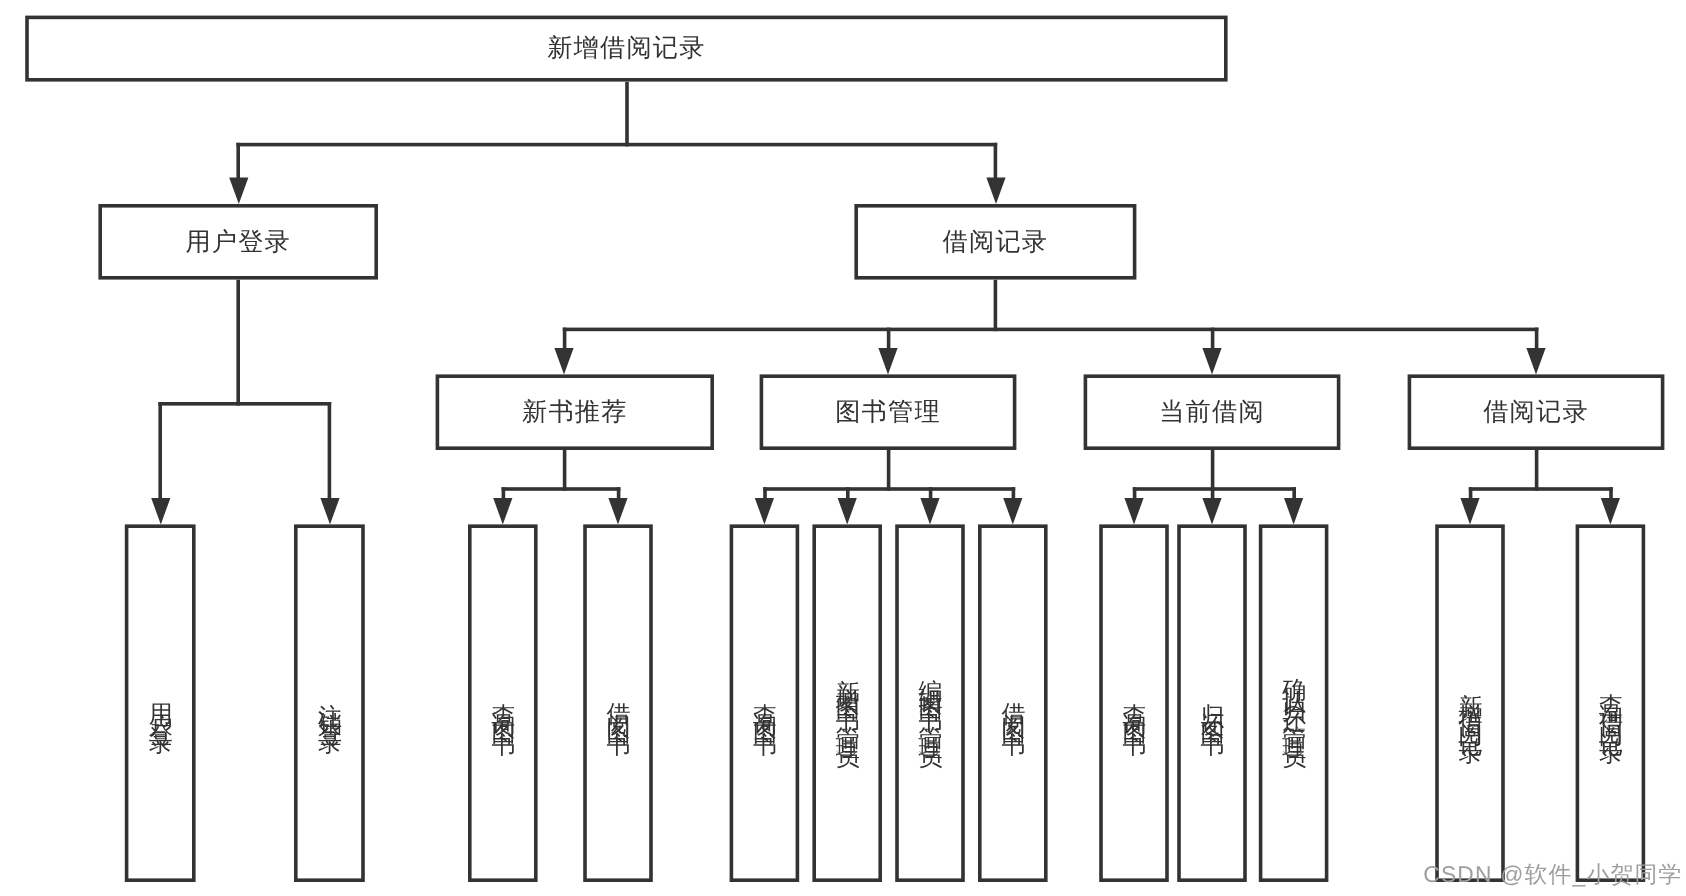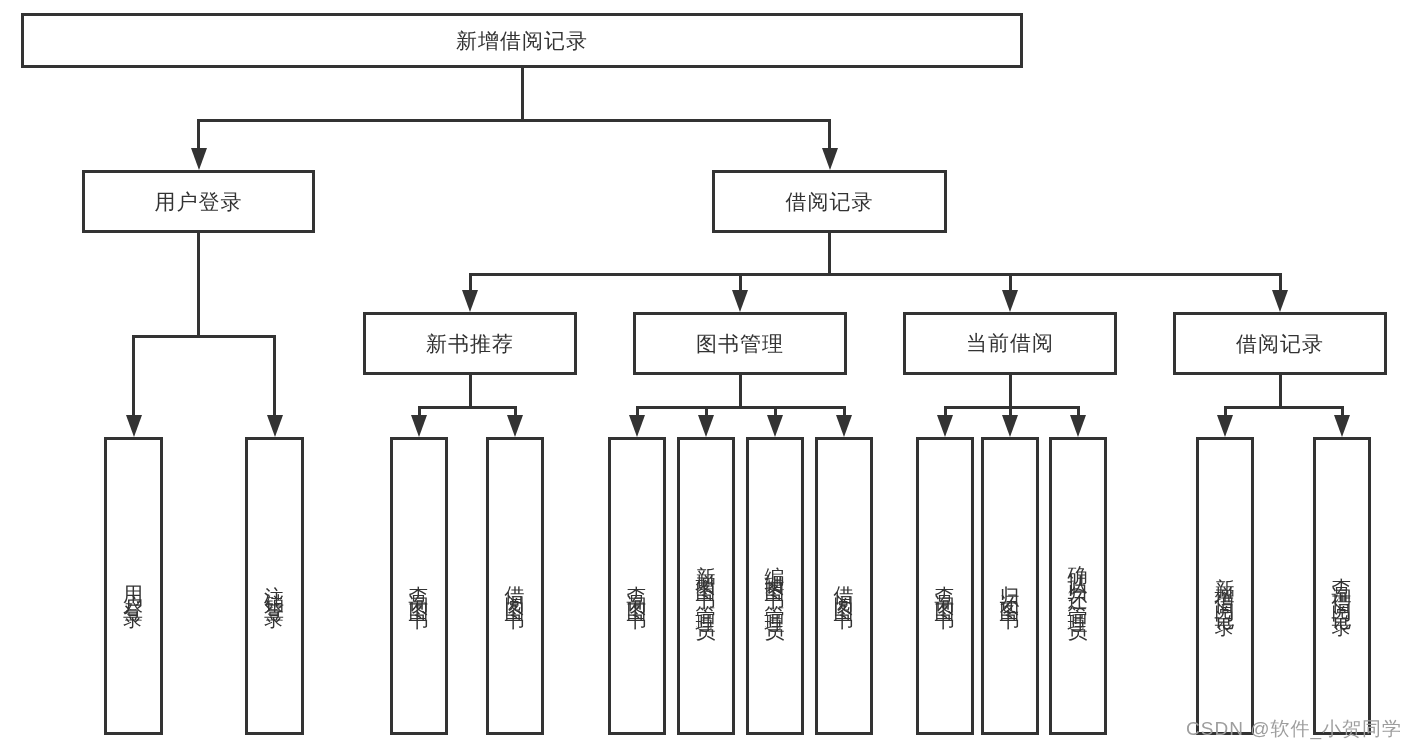--- a/index.html
+++ b/index.html
@@ -72,27 +72,27 @@
   <div class="watermark">CSDN @软件_小贺同学</div>
 <div class="node" style="left: 21px; top: 13px; width: 1002px; height: 55px;">
       <span class="node-label">新增借阅记录</span>
     </div>
     <div class="node" style="left: 82px; top: 170px; width: 233px; height: 63px;">
       <span class="node-label">用户登录</span>
     </div>
     <div class="node" style="left: 712px; top: 170px; width: 235px; height: 63px;">
       <span class="node-label">借阅记录</span>
     </div>
-    <div class="node" style="left: 363px; top: 312px; width: 214px; height: 63px;">
+    <div class="node" style="left: 363px; top: 312px; width: 232px; height: 63px;">
       <span class="node-label">新书推荐</span>
     </div>
     <div class="node" style="left: 633px; top: 312px; width: 214px; height: 63px;">
       <span class="node-label">图书管理</span>
     </div>
-    <div class="node" style="left: 903px; top: 312px; width: 214px; height: 63px; font-family: Liberation Serif, serif;">
+    <div class="node" style="left: 903px; top: 312px; width: 214px; height: 63px;">
       <span class="node-label">当前借阅</span>
     </div>
     <div class="node" style="left: 1173px; top: 312px; width: 214px; height: 63px;">
       <span class="node-label">借阅记录</span>
     </div>
     <div class="node vertical" style="left: 104px; top: 437px; width: 59px; height: 298px;">
       <span class="node-label">用户登录</span>
     </div>
     <div class="node vertical" style="left: 245px; top: 437px; width: 59px; height: 298px;">
       <span class="node-label">注销登录</span>

